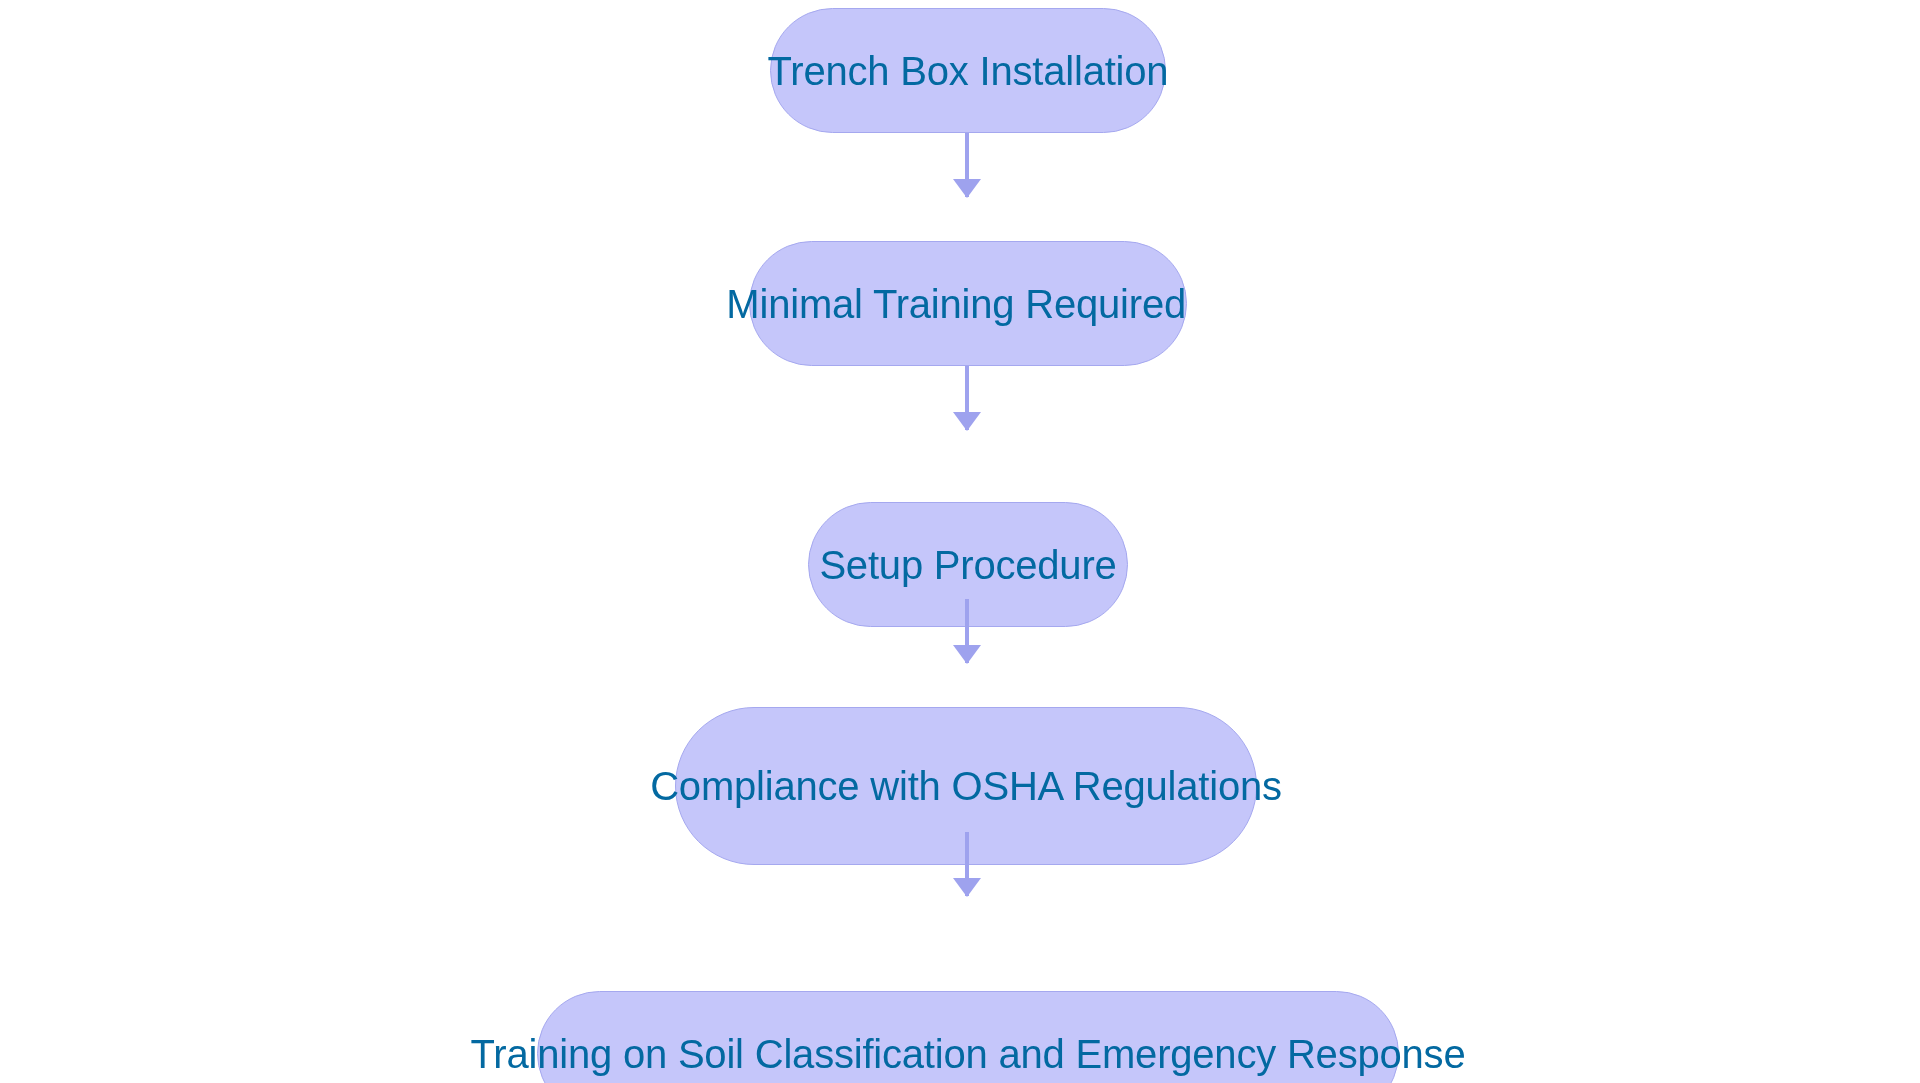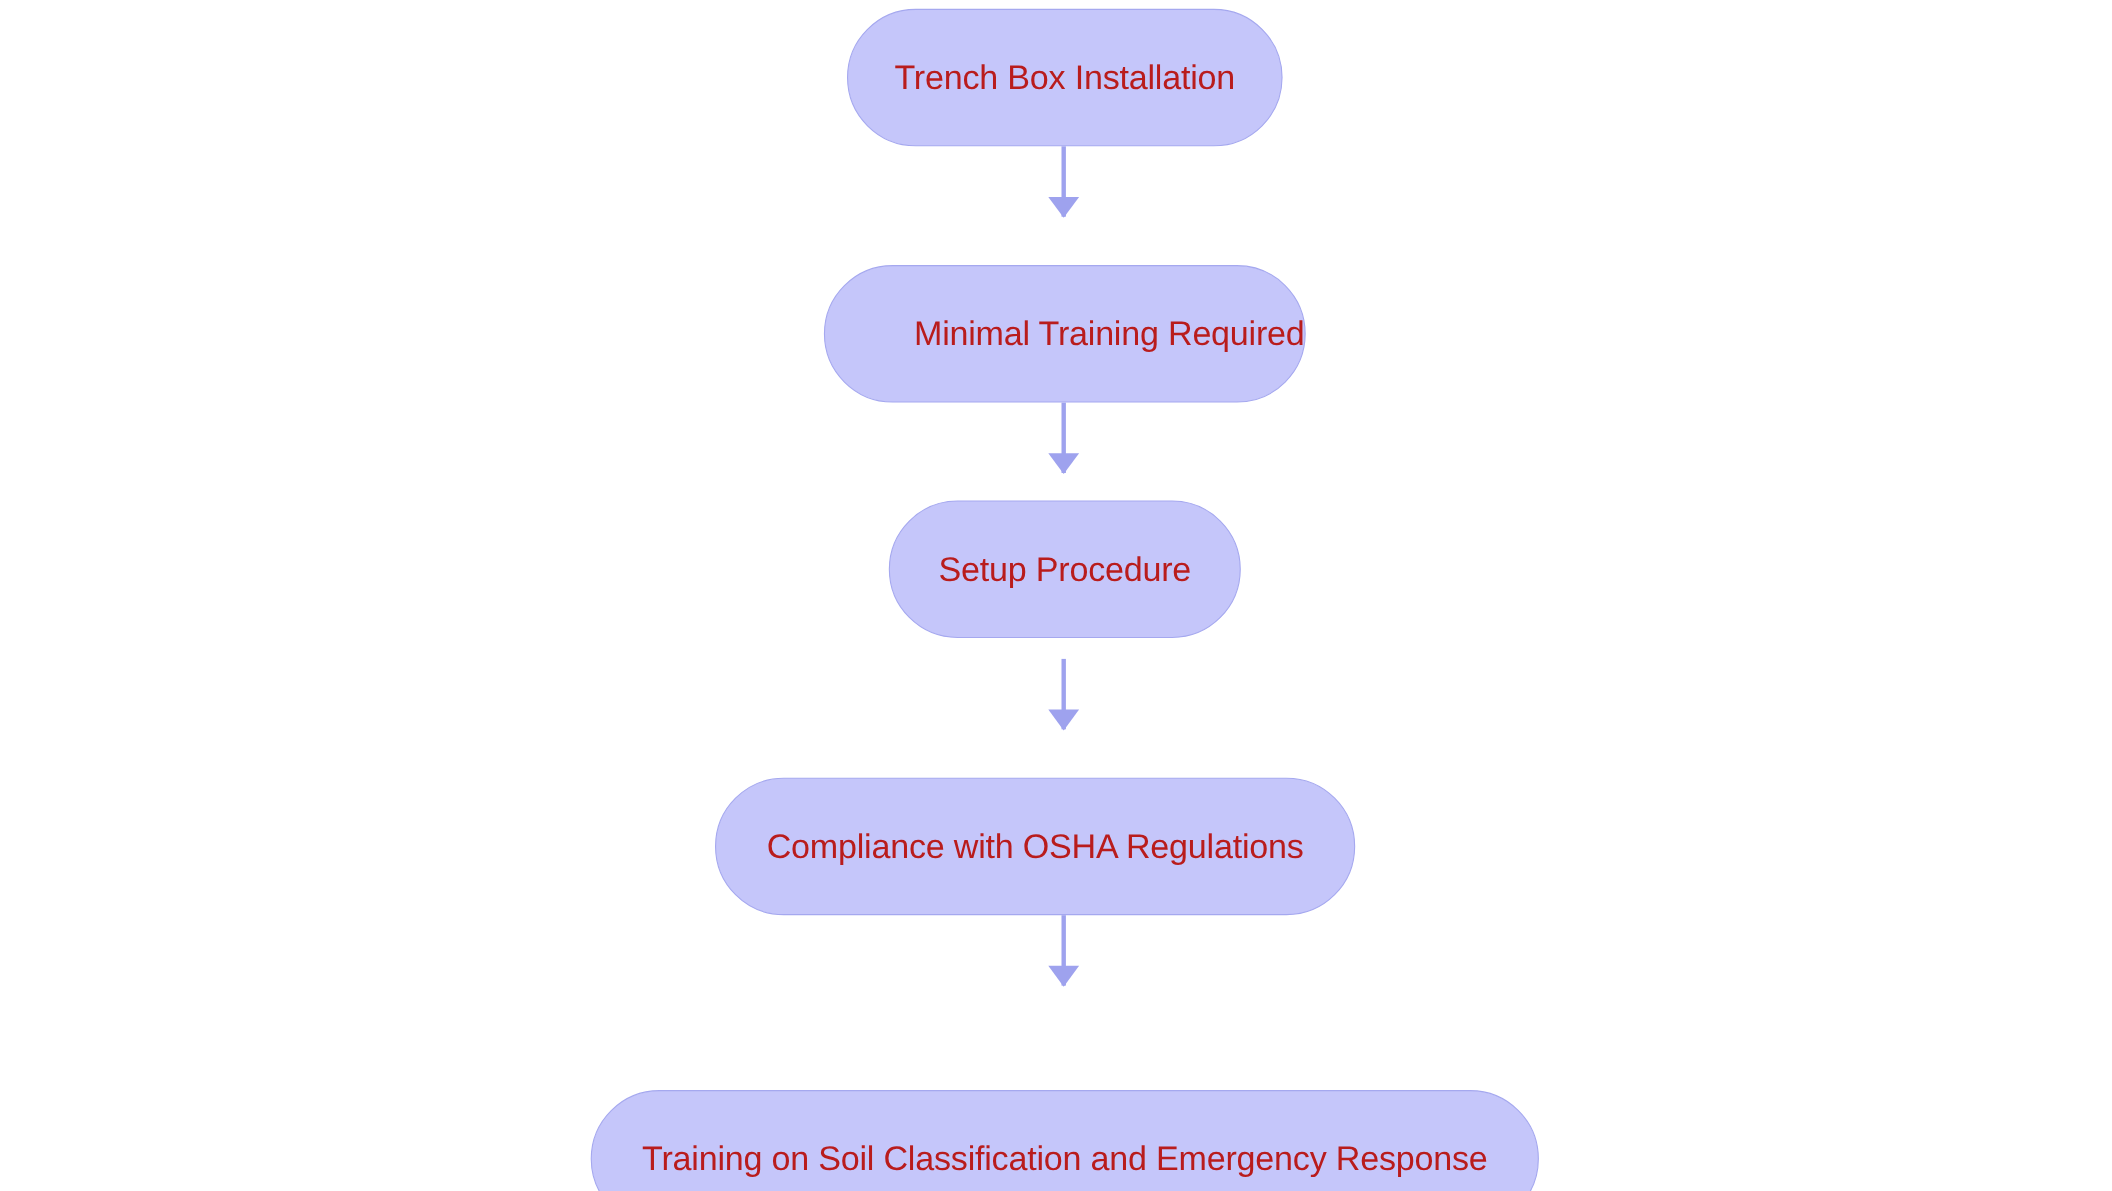--- a/index.html
+++ b/index.html
@@ -29,31 +29,31 @@
     border-radius: 999px;
     display: flex;
     align-items: center;
     justify-content: center;
     color: #3232cd;
     white-space: nowrap;
     letter-spacing: -0.2px;
   }
 
   .node-label {
-    font-size: 31px;
+    font-size: 40px;
     font-weight: 400;
     line-height: 1;
-    color: #b91c1c;
+    color: #0369a1;
   }
 
   
   #node-0 { left: 770px;  top: 8px;   width: 396px; height: 125px; }
   #node-1 { left: 749px;  top: 241px; width: 438px; height: 125px; justify-content: flex-end; }
-  #node-2 { left: 808px;  top: 455px; width: 320px; height: 125px; text-align: center; }
-  #node-3 { left: 650px;  top: 707px; width: 582px; height: 125px; }
+  #node-2 { left: 808px;  top: 502px; width: 320px; height: 125px; text-align: center; }
+  #node-3 { left: 675px;  top: 707px; width: 582px; height: 158px; }
   #node-4 { left: 537px;  top: 991px; width: 862px; height: 125px; }
 
   
   .edge {
     position: absolute;
     left: 962px;
     width: 10px;
   }
   .edge-line {
     position: absolute;

